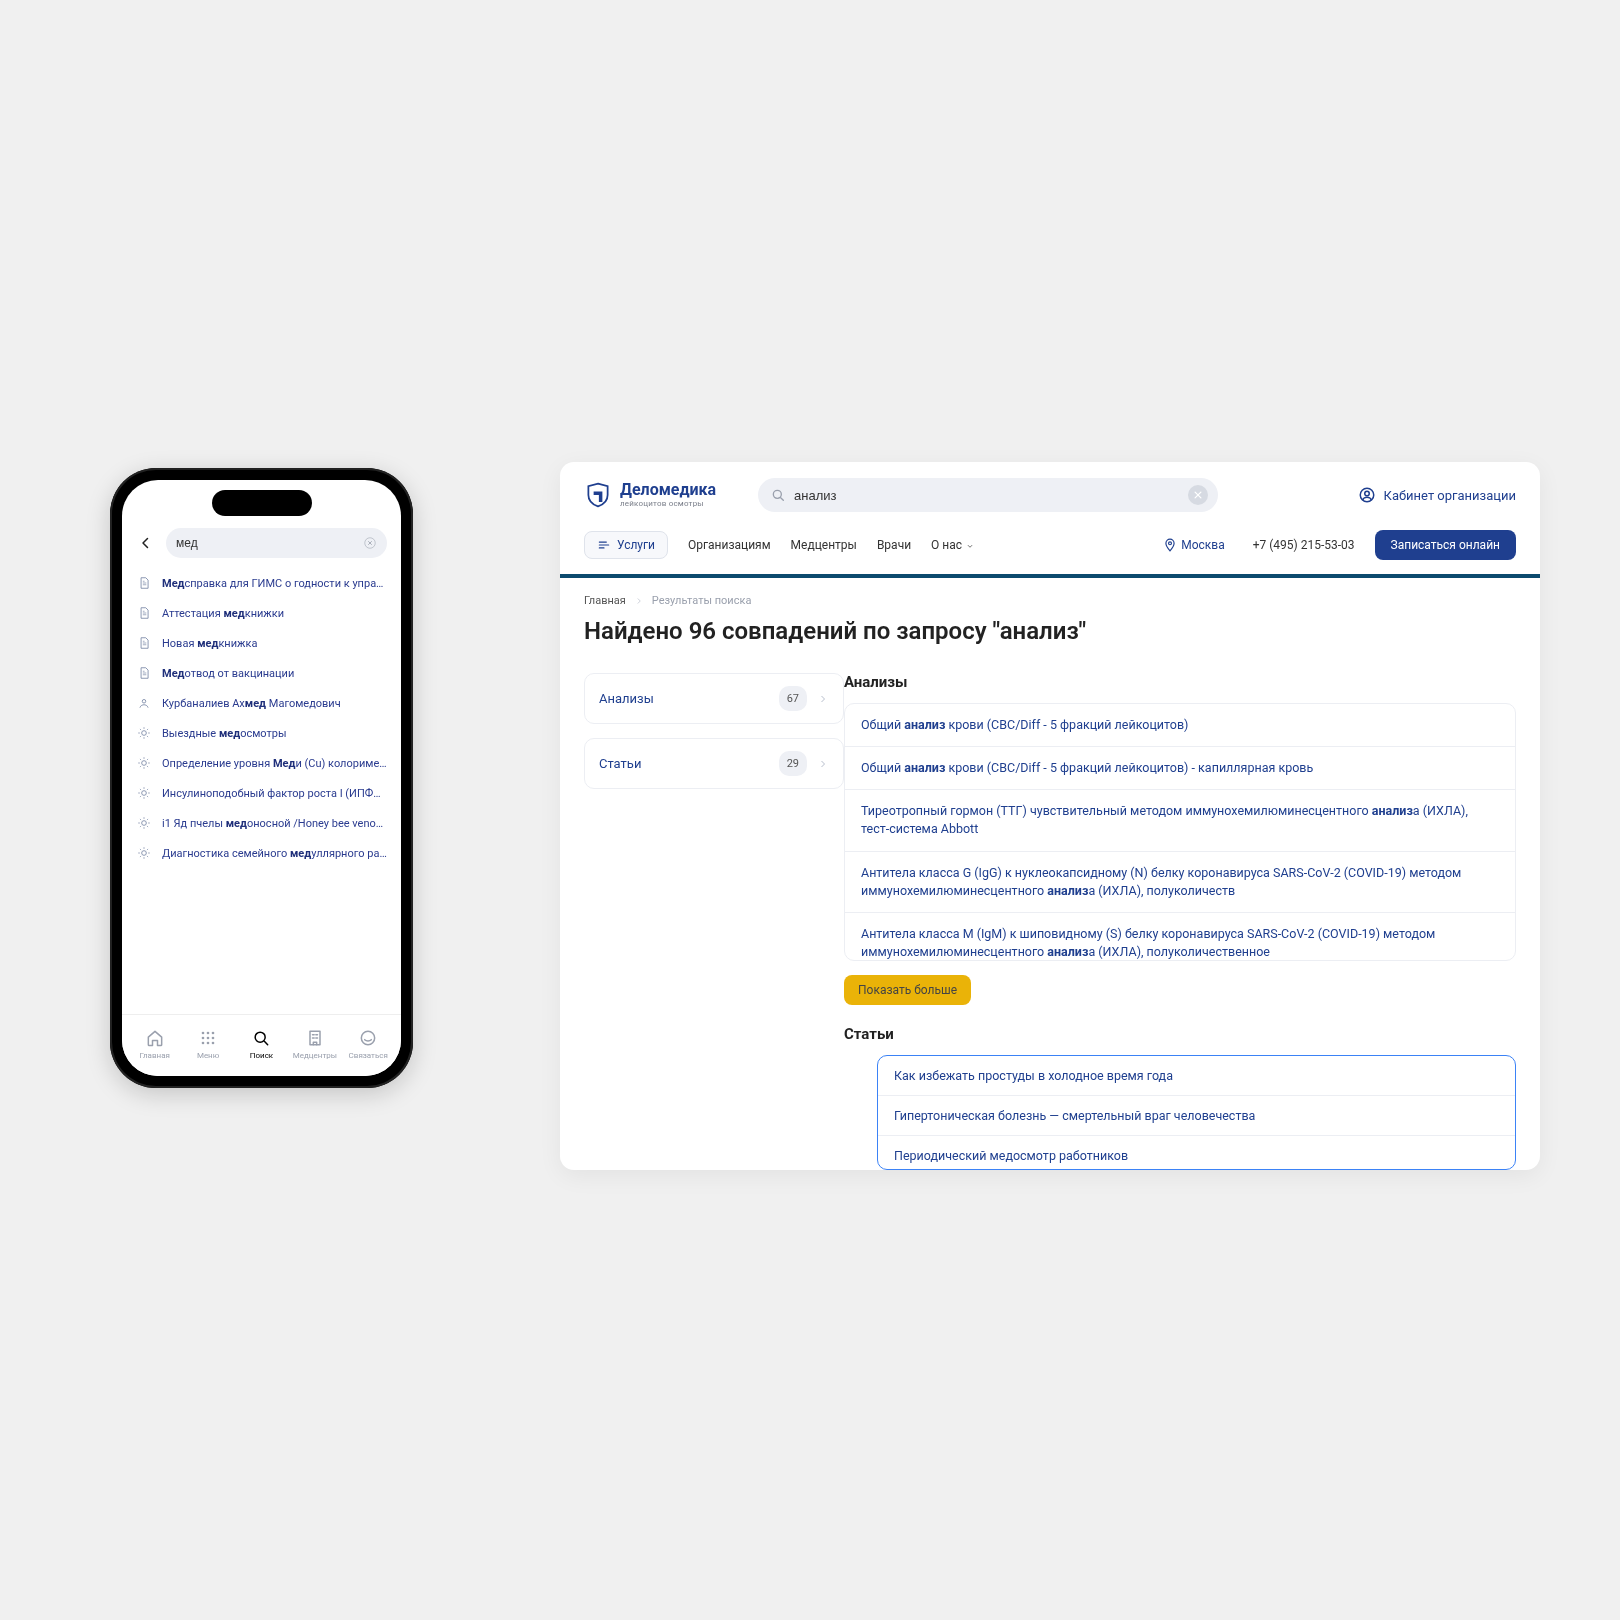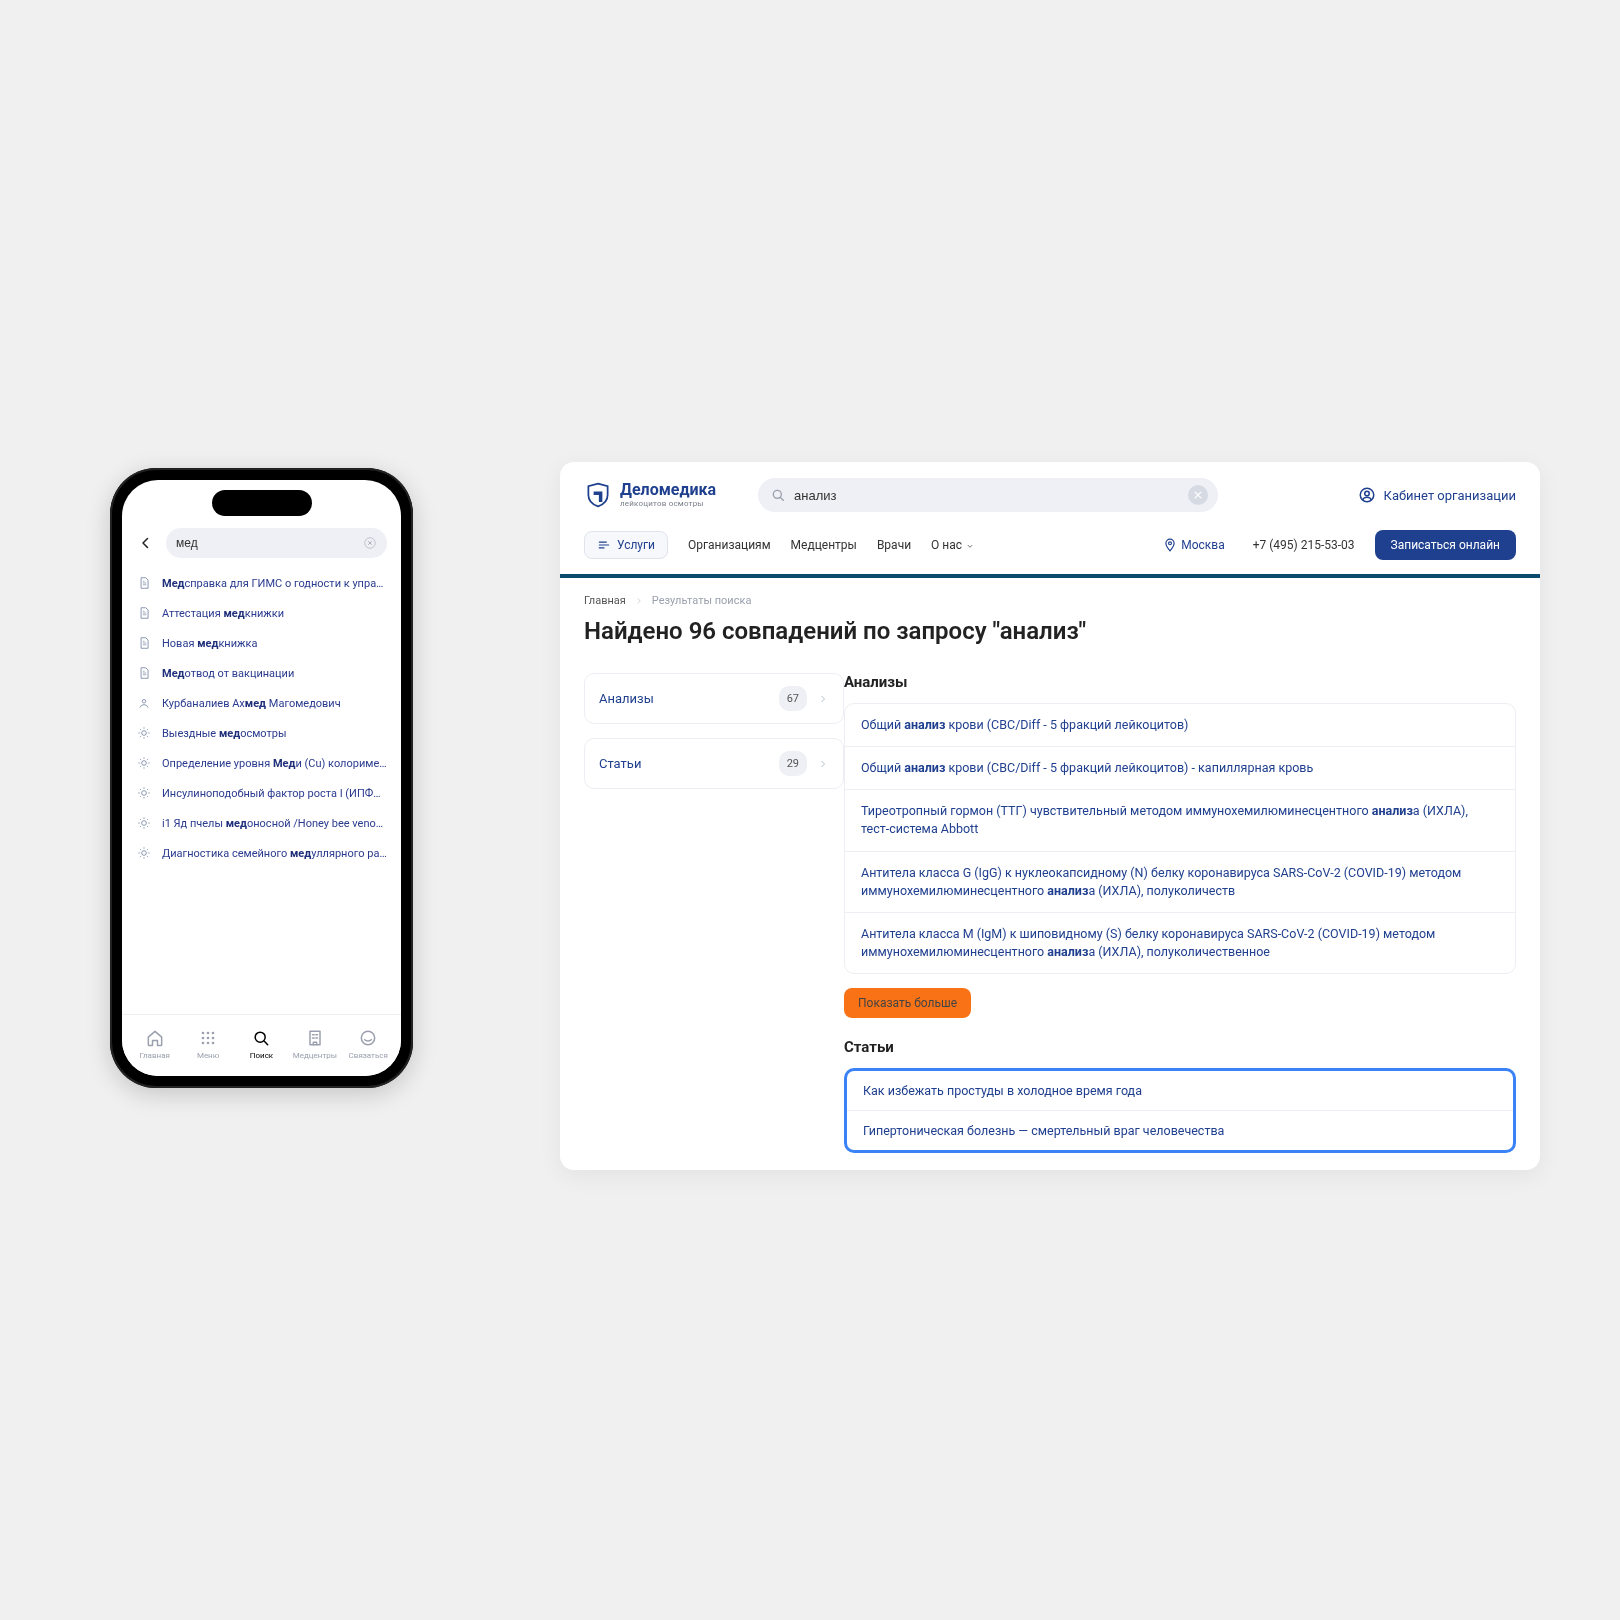--- a/index.html
+++ b/index.html
@@ -259,30 +259,31 @@
     font-size:12.5px;
     color:#1f3f8f;
     border-top:1px solid #eceef3;
     line-height:1.45;
   }
   .res-item:first-child { border-top:0; }
   .res-item .hl { font-weight:700; }
   .more {
     margin:14px 0 20px 0;
     display:inline-block;
-    background:#f97316;
+    background:#eab308;
     color:#444;
     font-size:12px;
     padding:8px 14px;
     border-radius:8px;
     width:fit-content;
   }
   .art-list {
-    border:3px solid #3b82f6; border-radius:10px;
+    border:1px solid #3b82f6; border-radius:10px;
     overflow:hidden;
+    margin-left:33px;
   }
   .art-item {
     padding:12px 16px;
     font-size:12.5px;
     color:#1f3f8f;
     border-top:1px solid #eceef3;
   }
   .art-item:first-child { border-top:0; }
 
   svg { display:block; }
@@ -566,17 +567,18 @@
             <div class="res-item">Тиреотропный гормон (ТТГ) чувствительный методом иммунохемилюминесцентного <span class="hl">анализ</span>а (ИХЛА), тест-система Abbott</div>
             <div class="res-item">Антитела класса G (IgG) к нуклеокапсидному (N) белку коронавируса SARS-CoV-2 (COVID-19) методом иммунохемилюминесцентного <span class="hl">анализ</span>а (ИХЛА), полуколичеств</div>
             <div class="res-item">Антитела класса M (IgM) к шиповидному (S) белку коронавируса SARS-CoV-2 (COVID-19) методом иммунохемилюминесцентного <span class="hl">анализ</span>а (ИХЛА), полуколичественное</div>
           </div>
         <div class="more">Показать больше</div>
 
         <div class="sec-h">Статьи</div>
         <div class="art-list" id="art-list">
             <div class="art-item">Как избежать простуды в холодное время года</div>
             <div class="art-item">Гипертоническая болезнь — смертельный враг человечества</div>
+            <div class="art-item">Периодический медосмотр работников</div>
           </div>
       </div>
     </div>
   </div>
 </div>
 
 </body></html>

